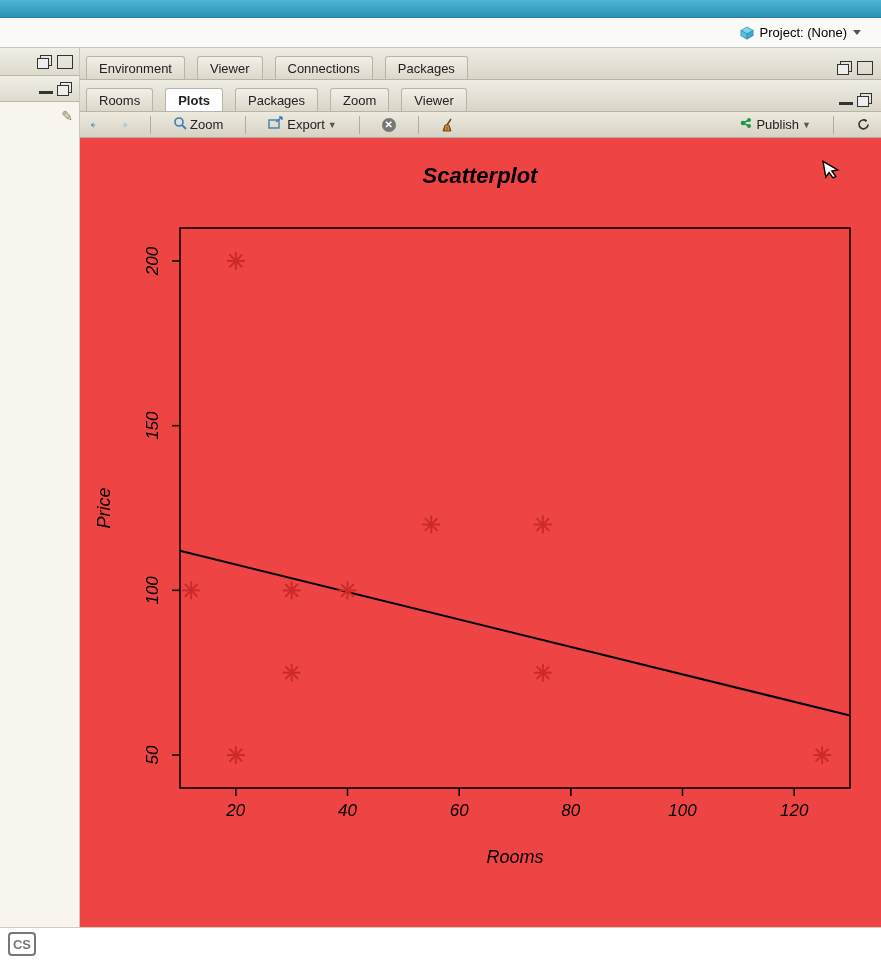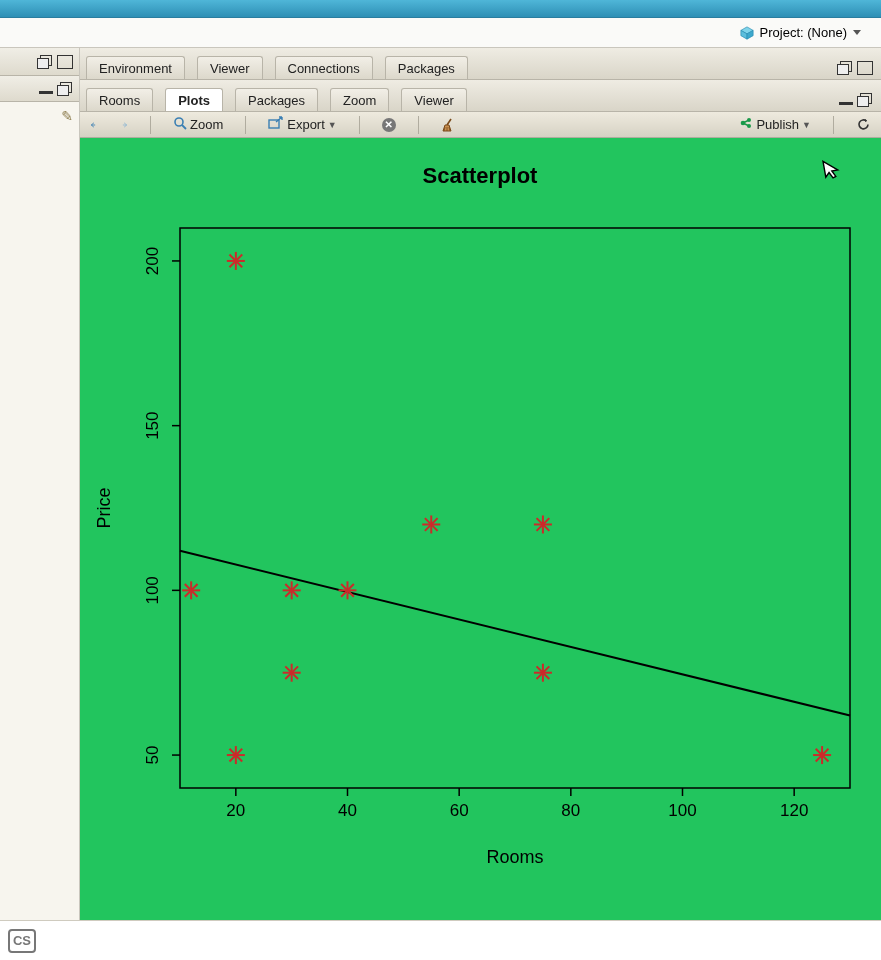--- a/index.html
+++ b/index.html
@@ -157,37 +157,38 @@
     width:14px;height:14px;border-radius:50%;background:#777;color:#fff;
     display:inline-flex;align-items:center;justify-content:center;font-size:10px;font-weight:bold;
   }
   .broom { color:#7a4a1a; font-size:15px; }
   .plot-toolbar .spacer { flex:1; }
   .publish-ico { color:#1a9a4a; font-weight:bold; }
   .refresh { font-size:15px; color:#333; }
 
   .plot-area {
     flex: 1;
-    background: #22c55e;
+    background: #ef4444;
     position: relative;
     overflow: hidden;
+    font-style: italic;
   }
 
   svg.chart { display:block; }
 
   .cursor {
     position: absolute;
     top: 20px; right: 40px;
     font-size: 22px;
     color: #000;
     transform: rotate(-10deg);
   }
 
   .footer {
-    height: 40px;
+    height: 33px;
     background: #fff;
     border-top: 1px solid #cfcbbf;
     display: flex;
     align-items: center;
     padding-left: 8px;
     gap: 10px;
     color: #9a968c;
     font-size: 17px;
   }
   .cs-badge {

